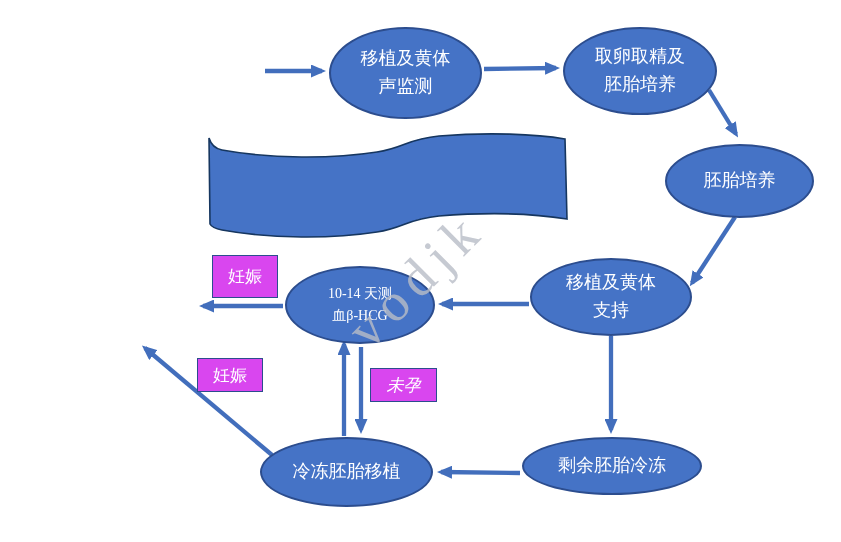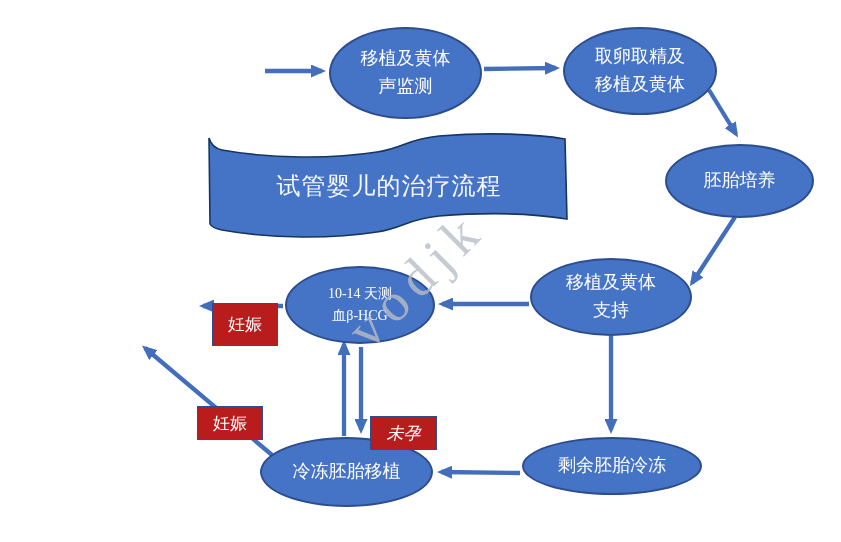--- a/index.html
+++ b/index.html
@@ -12,23 +12,23 @@
     position:absolute; box-sizing:border-box;
     background:#4573c6; border:2px solid #2c4d8e; border-radius:50%;
     display:flex; align-items:center; justify-content:center;
     color:#ffffff; text-align:center; z-index:3;
   }
   .node span { white-space:pre-line; line-height:1.55; }
   .node.sz-l span { font-size:18px; }
   .node.sz-m span { font-size:14px;text-align:center; }
   .edge-label {
     position:absolute; box-sizing:border-box;
-    background:#b91c1c; border:1.5px solid #2c4d8e;
+    background:#d946ef; border:1.5px solid #2c4d8e;
     display:flex; align-items:center; justify-content:center;
-    color:#ffffff; z-index:4;margin-top:48px;
+    color:#ffffff; z-index:4;
   }
   .edge-label span { font-size:17px; }
   .banner-text {
     position:absolute; left:228px; top:166px; width:322px; height:40px;
     display:flex; align-items:center; justify-content:center;
     color:#f6f8fb; font-size:24px; letter-spacing:1px; z-index:3;
   }
   .watermark {
     position:absolute; left:236px; top:234px; width:360px; height:90px;
     display:flex; align-items:center; justify-content:center;
@@ -69,31 +69,28 @@
          C 404,148 407,139 439,136
          C 489,132 536,134 565,139
          L 567,219
          C 536,214 489,212 439,216
          C 407,219 404,228 377,232
          C 332,239 272,239 222,230
          Q 212,228 210,224
          Z" fill="#4573c6" stroke="#16365f" stroke-width="1.6"></path>
   </svg>
 
-  <div class="banner-text">
-    <span>试管婴儿的治疗流程</span>
-  </div>
 
   <div class="node sz-l" style="left:329px;top:27px;width:153px;height:92px;">
     <span>移植及黄体
 声监测</span>
   </div>
   <div class="node sz-l" style="left:563px;top:27px;width:154px;height:88px;">
     <span>取卵取精及
-移植及黄体</span>
+胚胎培养</span>
   </div>
   <div class="node sz-l" style="left:530px;top:258px;width:162px;height:78px;">
     <span>移植及黄体
 支持</span>
   </div>
   <div class="node sz-l" style="left:665px;top:144px;width:149px;height:74px;">
     <span>胚胎培养</span>
   </div>
   <div class="node sz-m" style="left:285px;top:266px;width:150px;height:78px;">
     <span>10-14 天测

